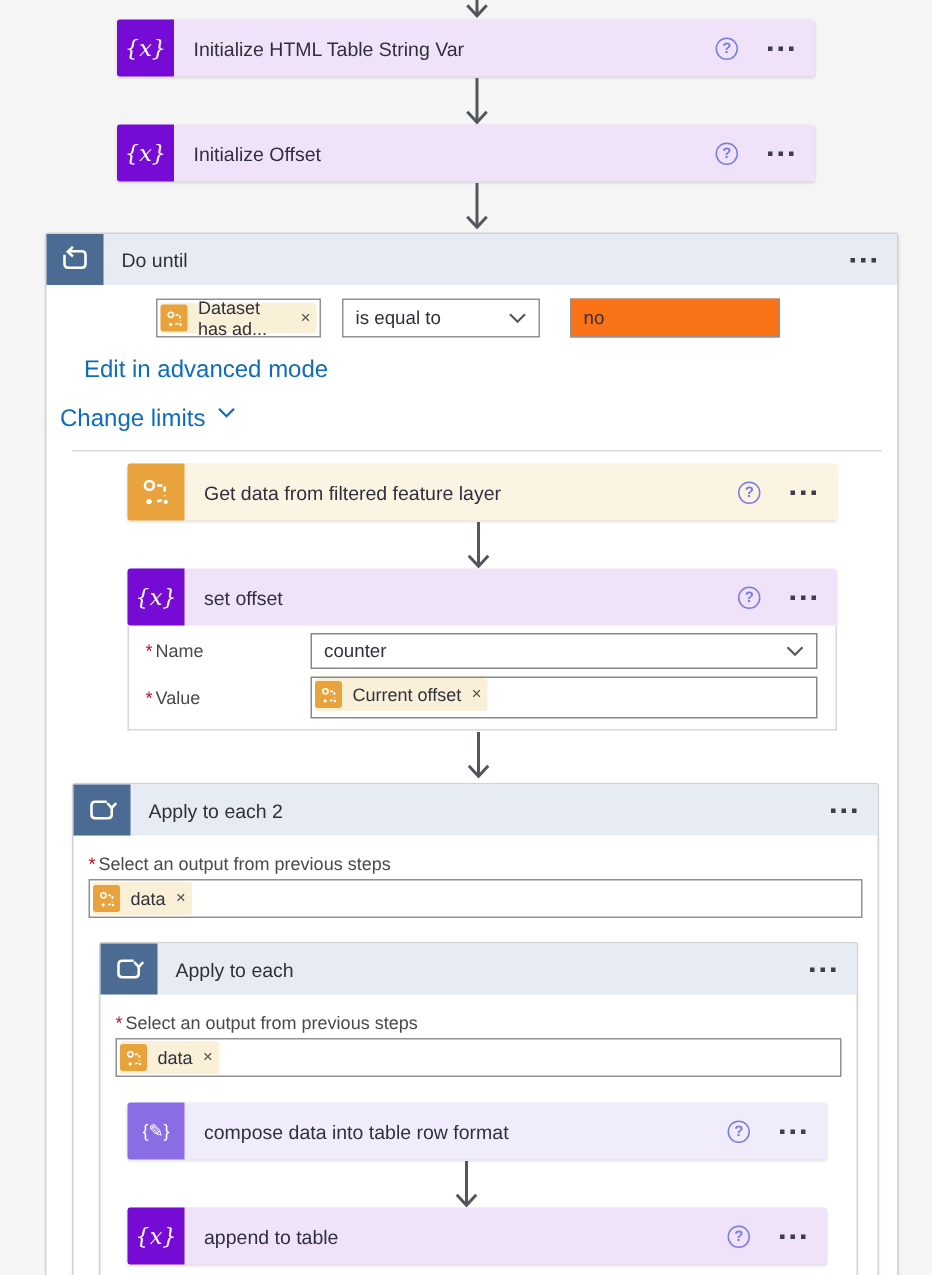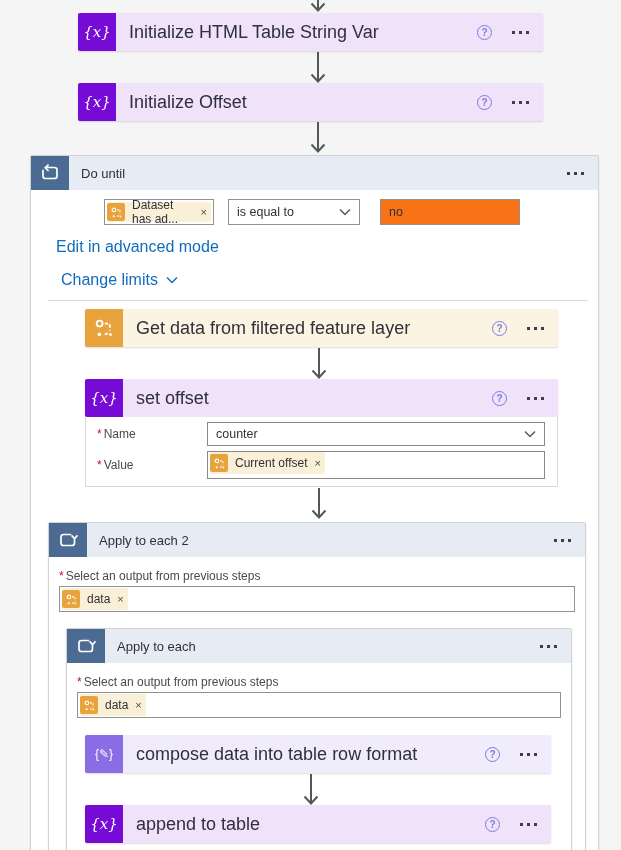--- a/index.html
+++ b/index.html
@@ -13,21 +13,21 @@
   .conn svg, .conn { display:block; }
   .conn path, .conn line { stroke:#53575d; stroke-width:2; fill:none; }
 
   
   .abar { display:flex; align-items:center; height:38px; border-radius:2px;
           box-shadow:0 1px 2px rgba(0,0,0,.14); cursor:pointer; }
   .abar .aicon { width:38px; height:38px; flex:0 0 38px; display:flex; align-items:center;
                  justify-content:center; color:#fff; border-radius:2px 0 0 2px; }
   .glyph-var { font-family:"DejaVu Serif", serif; font-style:italic; font-size:15px; }
   .glyph-compose { font-size:12px; }
-  .abar .atitle { margin-left:13px; font-size:18px; }
+  .abar .atitle { margin-left:13px; font-size:13px; }
   .abar .flex1, .scope-header .flex1 { flex:1; }
   .helpbtn { width:15px; height:15px; border:1.3px solid #7b7ce0; border-radius:50%;
              color:#7b7ce0; font-size:10px; font-weight:bold; display:flex; align-items:center;
              justify-content:center; margin-right:20px; cursor:pointer; }
   .dots { display:flex; gap:4px; margin-right:14px; cursor:pointer; padding:4px 0; }
   .dots i { width:3px; height:3px; background:#3e3e48; display:block; }
 
   .bg-var { background:#efe2f9; }
   .bg-compose { background:#f0ecfc; }
   .bg-arcgis { background:#fbf4e3; }
@@ -55,21 +55,21 @@
   .token .ticon { width:18px; height:18px; flex:0 0 18px; border-radius:2px; display:flex;
                   align-items:center; justify-content:center; margin-right:7px; }
   .token .tx { margin-left:7px; color:#4a4a4a; font-size:11px; cursor:pointer; }
   .op-box { width:132px; border:1px solid #919191; background:#fff; display:flex; align-items:center;
             padding:8px 8px; font-size:12.5px; margin-right:20px; cursor:pointer; }
   .op-box .flex1 { flex:1; }
   .val-box { width:140px; border:1px solid #919191; background:#f97316; display:flex; align-items:center;
              padding:0 8px; font-size:12.5px; }
 
   .linkline { margin:13px 0 0 25px; }
-  .linkline2 { margin:15px 0 0 30px; display:flex; align-items:center; gap:8px; }
+  .linkline2 { margin:15px 0 0 9px; display:flex; align-items:flex-start; gap:8px; }
   .bluelink { color:#0f6cbd; font-size:16px; text-decoration:none; cursor:pointer; }
   .divider { height:1px; background:#d9d9d9; margin:11px 10px 0 17px; }
 
   .inner-bar { width:473px; margin-left:54px; }
   .m18 { margin-top:8px; }
 
   
   .xcard { width:473px; margin-left:54px; }
   .xcard .params { border:1px solid #d8d8d8; border-top:none; background:#fff; padding:5px 12px 7px 11px; }
   .prow { display:flex; align-items:center; }

